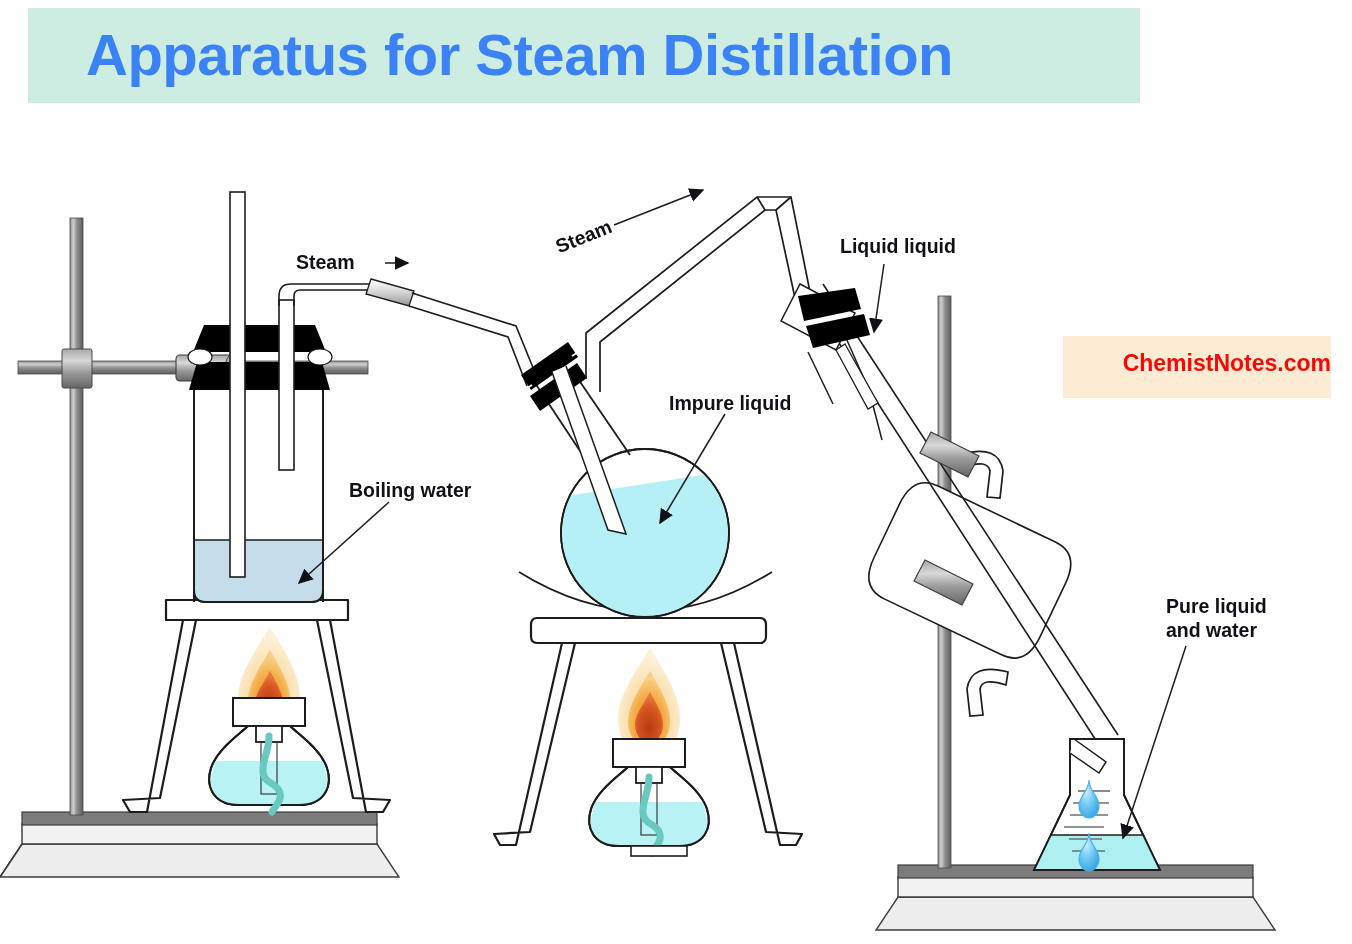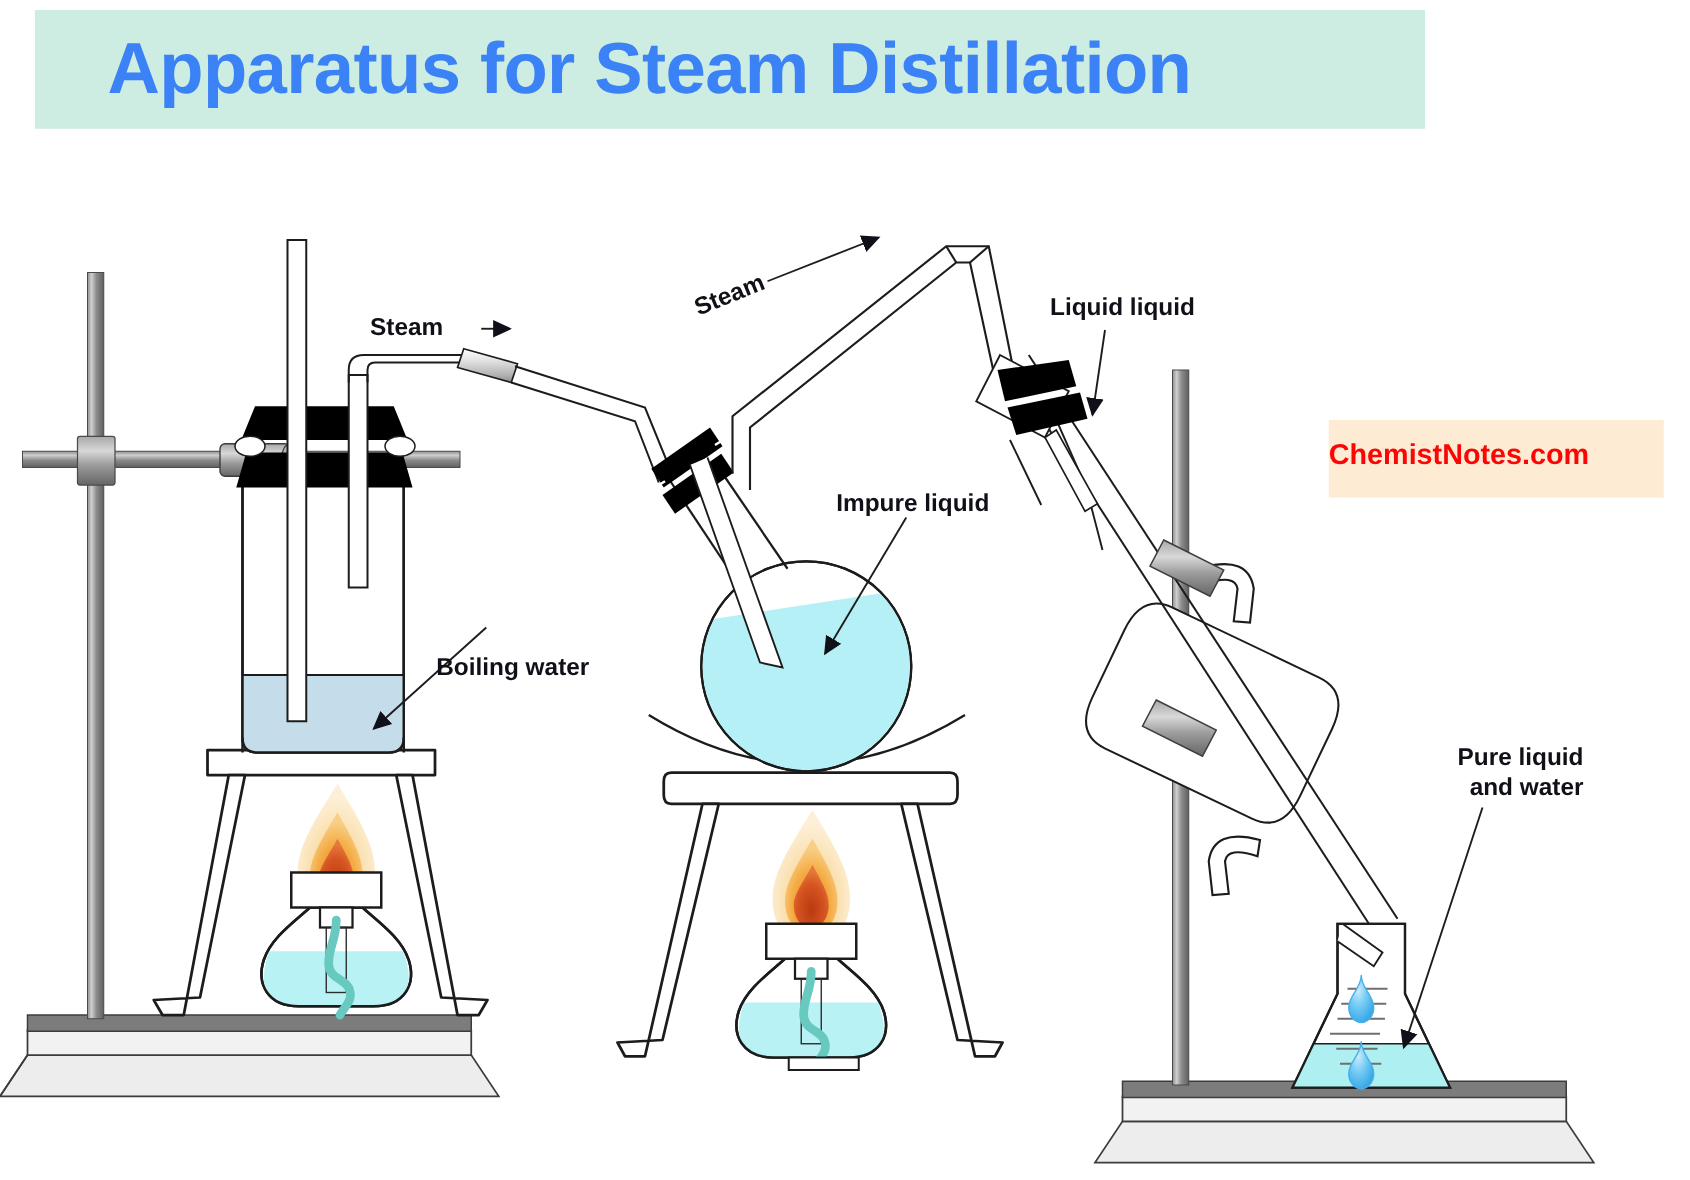--- a/index.html
+++ b/index.html
@@ -56,43 +56,43 @@
     top: 336px;
     width: 268px;
     height: 62px;
     background: #fdecd3;
   }
   .watermark-text {
     position: absolute;
     left: 1063px;
     top: 350px;
     width: 268px;
-    text-align: left;
+    text-align: right;
     font-family: "Liberation Sans", sans-serif;
     font-weight: bold;
     font-size: 23px;
     color: #fb0505;
     white-space: nowrap;
   }
   
   .lbl {
     position: absolute;
     font-family: "Liberation Sans", sans-serif;
     font-weight: bold;
     font-size: 19.5px;
     color: #101018;
     white-space: nowrap;
     line-height: 24px;
   }
   .lbl-steam1   { left: 296px; top: 250px; }
   .lbl-steam2   { left: 552px; top: 236px; transform: rotate(-22deg); transform-origin: left top; }
   .lbl-vapor    { left: 840px; top: 234px; }
   .lbl-impure   { left: 669px; top: 391px; }
-  .lbl-boiling  { left: 349px; top: 478px; margin-top: 44px; }
-  .lbl-pure     { left: 1166px; top: 594px; text-align: right; }
+  .lbl-boiling  { left: 349px; top: 478px; }
+  .lbl-pure     { left: 1166px; top: 594px; text-align: left; }
   .lbl-pure span { display: block; }
 </style>
 </head>
 <body>
 
 <div id="stage">
 
   <svg width="1352" height="944" viewBox="0 0 1352 944">
     <defs>
 

